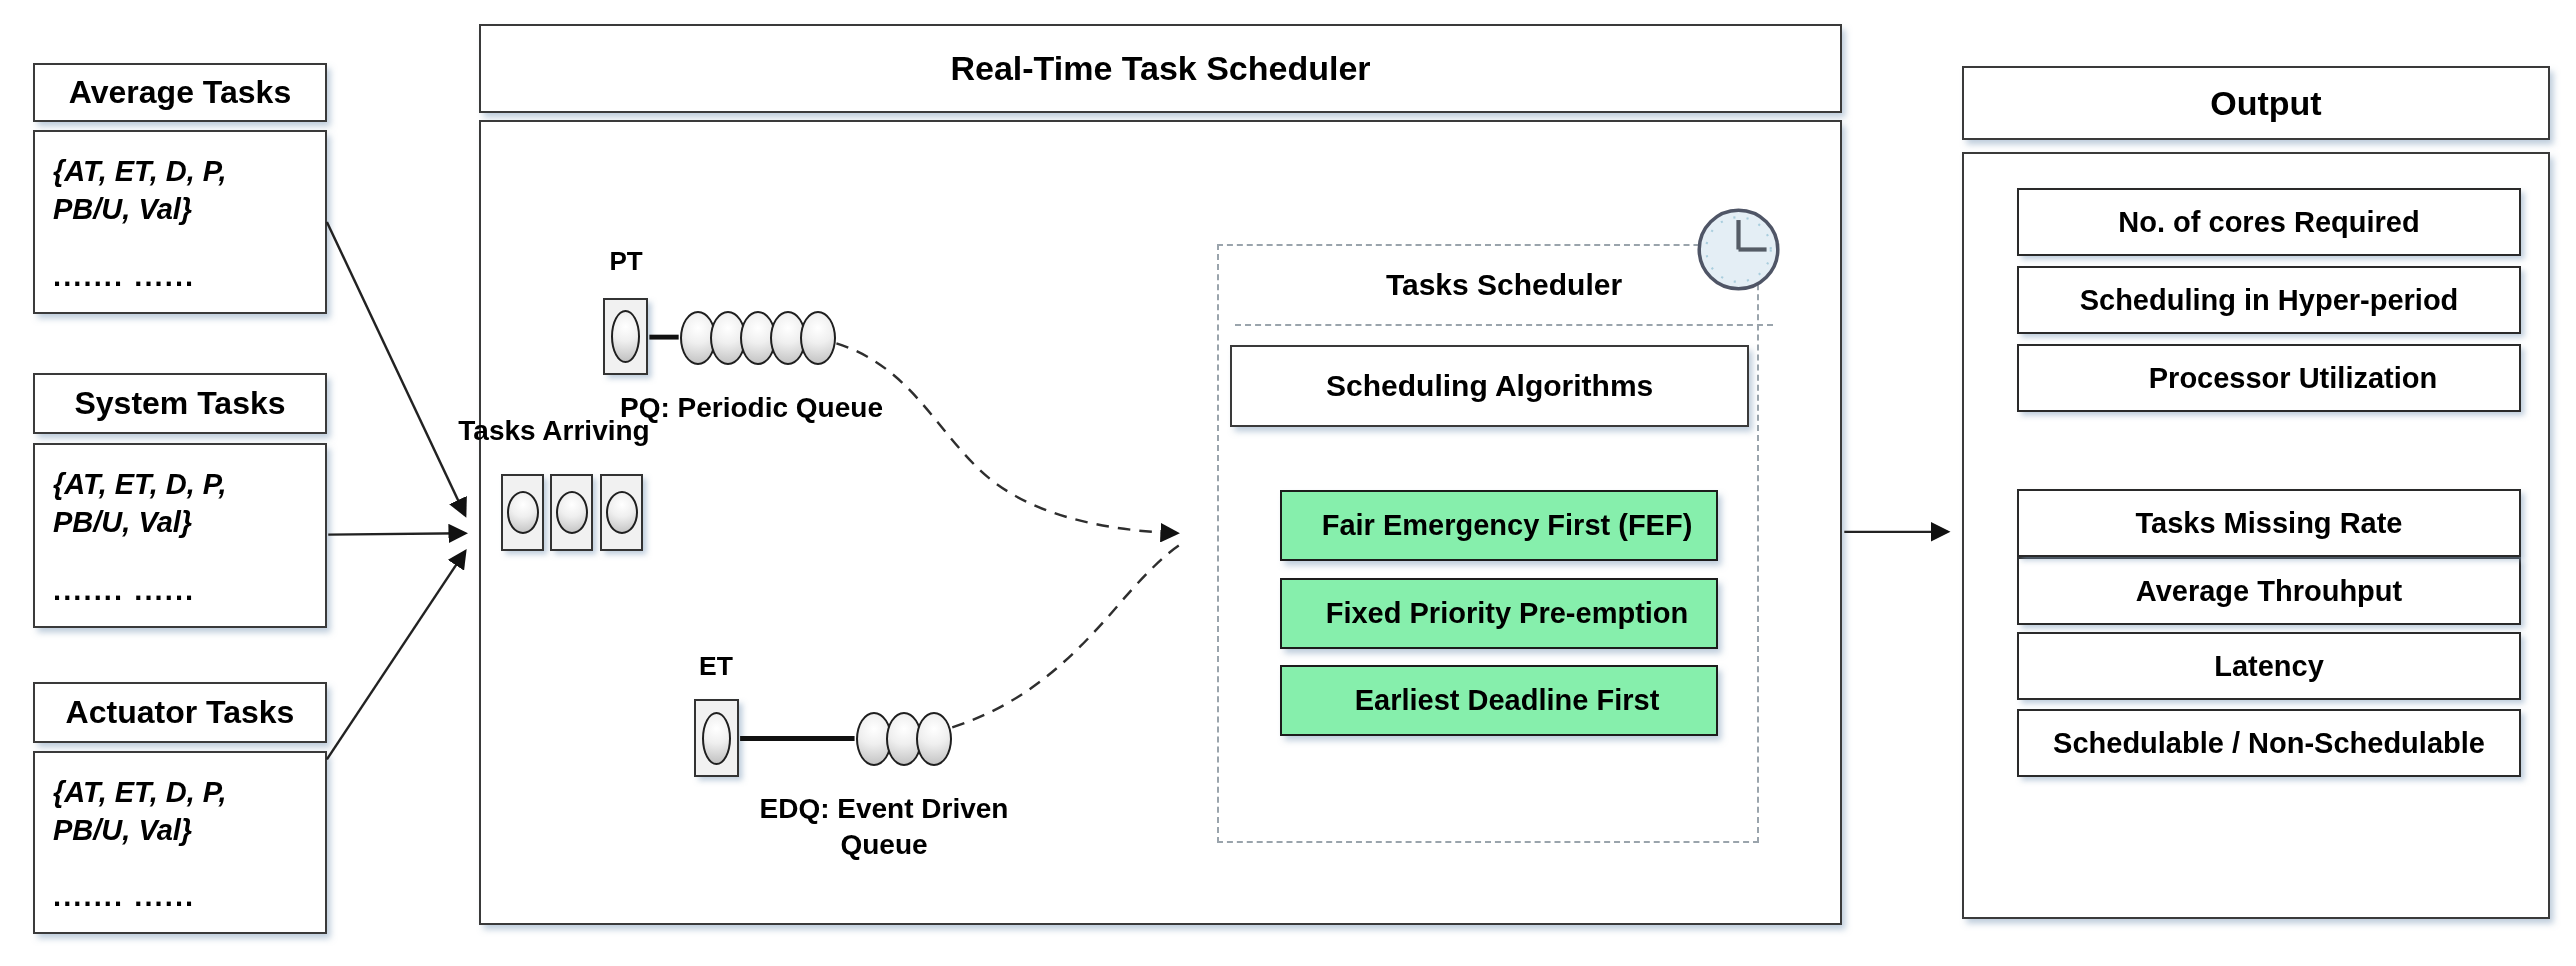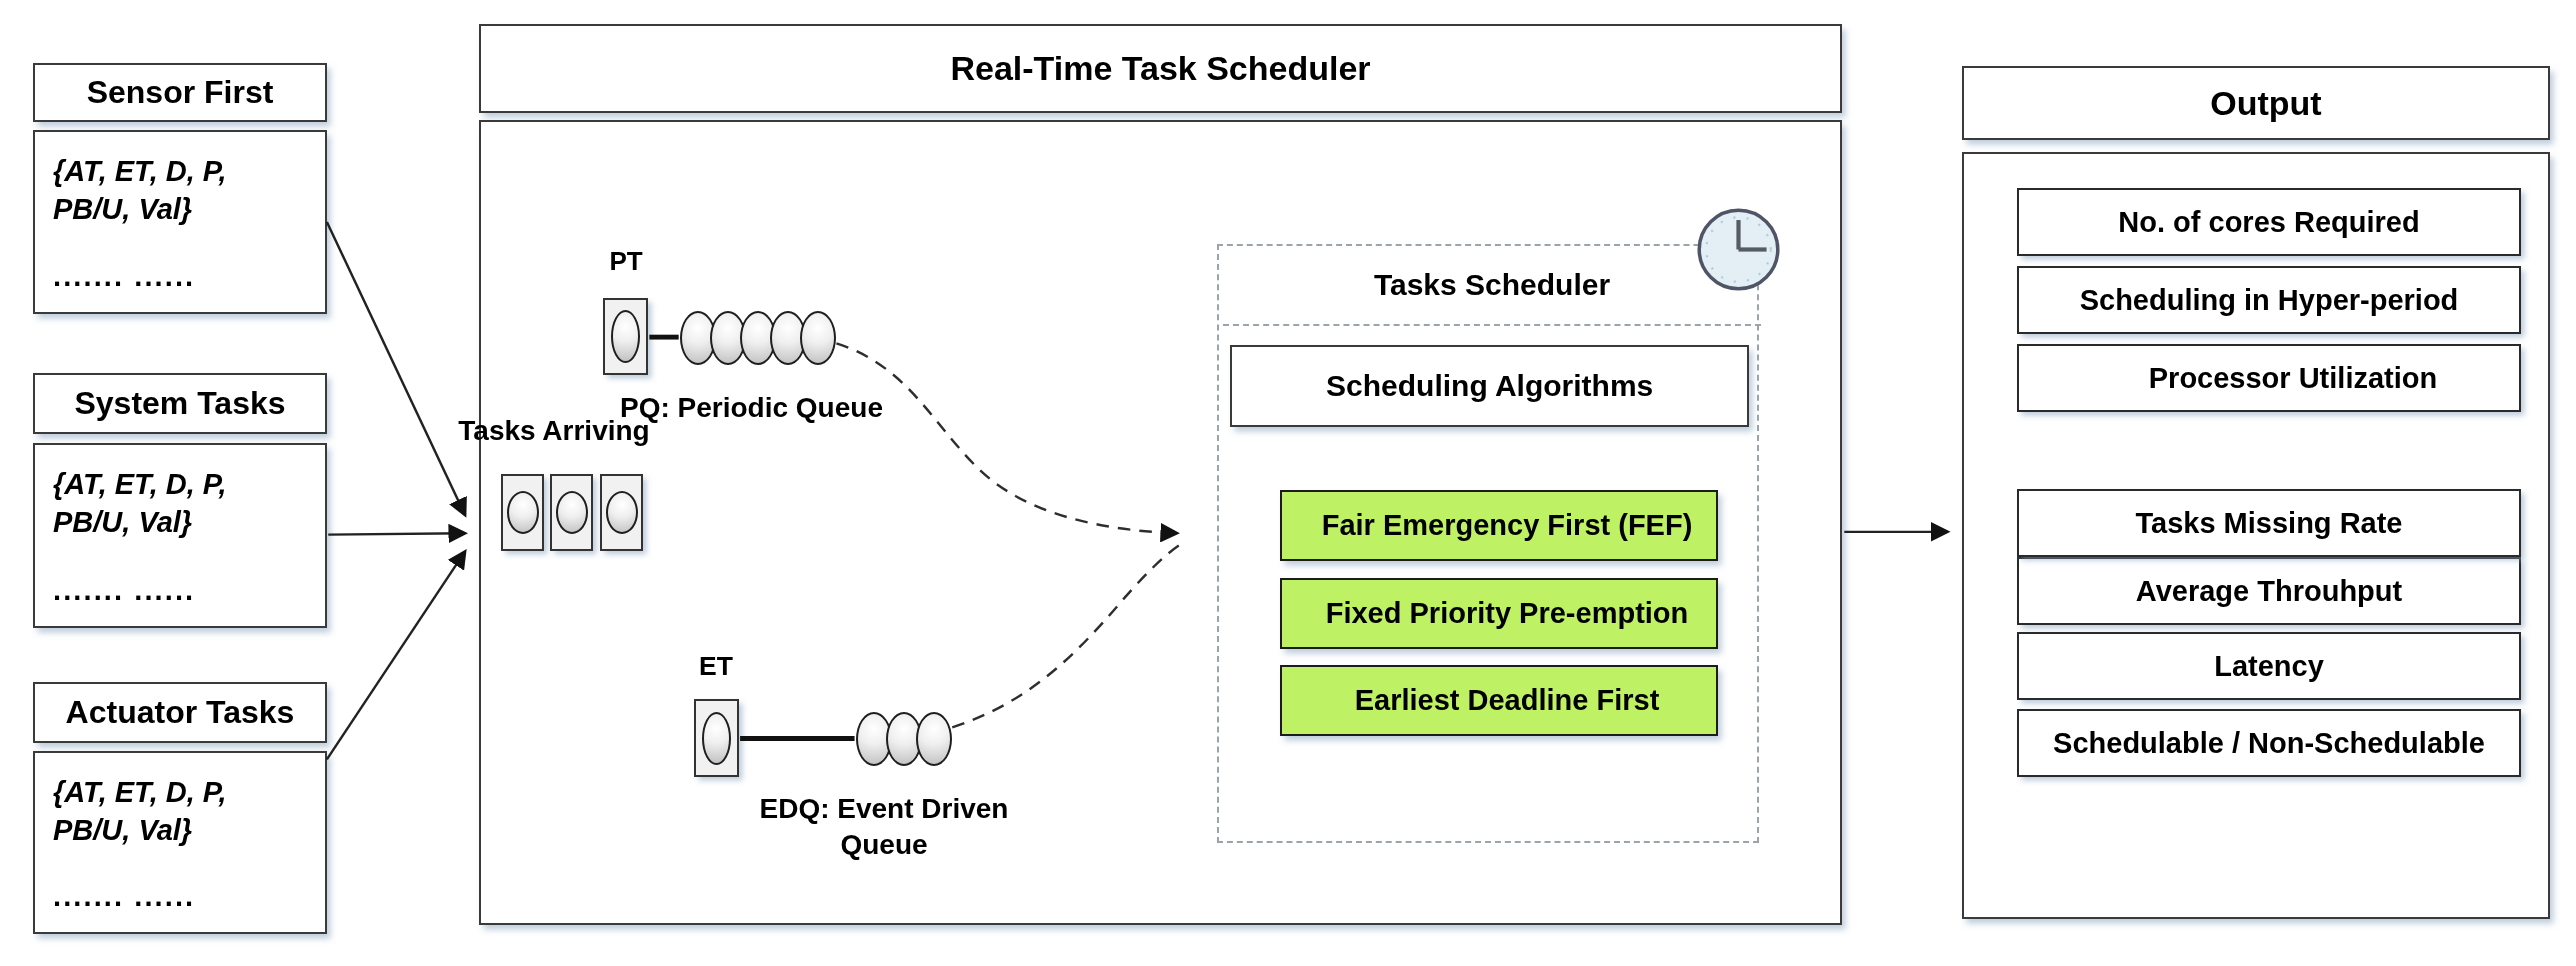--- a/index.html
+++ b/index.html
@@ -13,34 +13,34 @@
   .params{font-weight:bold;font-style:italic;font-size:29px;line-height:1.3;}
   .dots{font-weight:bold;font-size:29px;letter-spacing:2.1px;}
   .smallbox{position:absolute;background:#f1f1f1;border:2.1px solid #333;
             box-shadow:3.5px 4.2px 5.6px rgba(125,155,185,.5);box-sizing:border-box;
             display:flex;align-items:center;justify-content:center;}
   .orb{border-radius:50%;border:2.1px solid #1f1f1f;
        background:radial-gradient(circle at 50% 30%, #ffffff 0%, #efefef 40%, #cccccc 82%, #bdbdbd 100%);
        box-sizing:border-box;}
   .q-orb{position:absolute;width:36px;height:54px;}
   .dashedbox{position:absolute;border:2.1px dashed #9aa4ac;background:transparent;box-sizing:border-box;}
-  .algo{position:absolute;background:#bef264;border:2.1px solid #1c1c1c;
+  .algo{position:absolute;background:#86efac;border:2.1px solid #1c1c1c;
         box-shadow:4.2px 4.9px 6.3px rgba(125,155,185,.5);box-sizing:border-box;
         display:flex;align-items:center;justify-content:center;font-weight:bold;font-size:29px;padding-left:16px;}
   .outitem{position:absolute;background:#fff;border:2.1px solid #2a2a2a;
            box-shadow:3.5px 4.2px 5.6px rgba(125,155,185,.5);box-sizing:border-box;
            display:flex;align-items:center;justify-content:center;font-weight:bold;font-size:29px;
            left:53px;width:504px;height:68px;}
   svg.connectors{position:absolute;left:0;top:0;width:2576px;height:966px;pointer-events:none;}
 </style>
 </head>
 <body>
 
 <div class="pbox center" style="left:33px;top:63px;width:294px;height:59px;">
-  <span class="hdr-text">Sensor First</span>
+  <span class="hdr-text">Average Tasks</span>
 </div>
 <div class="pbox" style="left:33px;top:130px;width:294px;height:184px;">
   <div class="params" style="position:absolute;left:18px;top:21px;width:258px;">{AT, ET, D, P, PB/U, Val}</div>
   <div class="dots" style="position:absolute;left:18px;bottom:19.5px;">....... ......</div>
 </div>
 
 <div class="pbox center" style="left:33px;top:373px;width:294px;height:61px;">
   <span class="hdr-text">System Tasks</span>
 </div>
 <div class="pbox" style="left:33px;top:443px;width:294px;height:185px;">
@@ -89,21 +89,21 @@
 <div class="smallbox" style="left:694px;top:699px;width:45px;height:78px;">
   <div class="orb" style="width:29px;height:53px;"></div>
 </div>
 
 <div class="orb q-orb" style="left:856px;top:712px;"></div>
 <div class="orb q-orb" style="left:886px;top:712px;"></div>
 <div class="orb q-orb" style="left:916px;top:712px;"></div>
 <div class="lbl abs" style="left:754px;top:771px;width:260px;line-height:1.3;margin-top:20px;">EDQ: Event Driven Queue</div>
 
 <div class="dashedbox" style="left:1217px;top:244px;width:542px;height:599px;">
-  <div style="position:absolute;left:4px;top:0;width:100%;height:78px;border-bottom:2.1px dashed #9aa4ac;display:flex;align-items:center;justify-content:center;">
+  <div style="position:absolute;left:16px;top:0;width:100%;height:78px;border-bottom:2.1px dashed #9aa4ac;display:flex;align-items:center;justify-content:center;">
     <span style="font-weight:bold;font-size:30px;">Tasks Scheduler</span>
   </div>
   <div class="pbox center" style="left:11.2px;top:99px;width:519px;height:82px;">
     <span style="font-weight:bold;font-size:30px;">Scheduling Algorithms</span>
   </div>
   <div class="algo" style="left:61px;top:244px;width:438px;height:71px;">Fair Emergency First (FEF)</div>
   <div class="algo" style="left:61px;top:332px;width:438px;height:71px;">Fixed Priority Pre-emption</div>
   <div class="algo" style="left:61px;top:419px;width:438px;height:71px;">Earliest Deadline First</div>
 </div>
 

